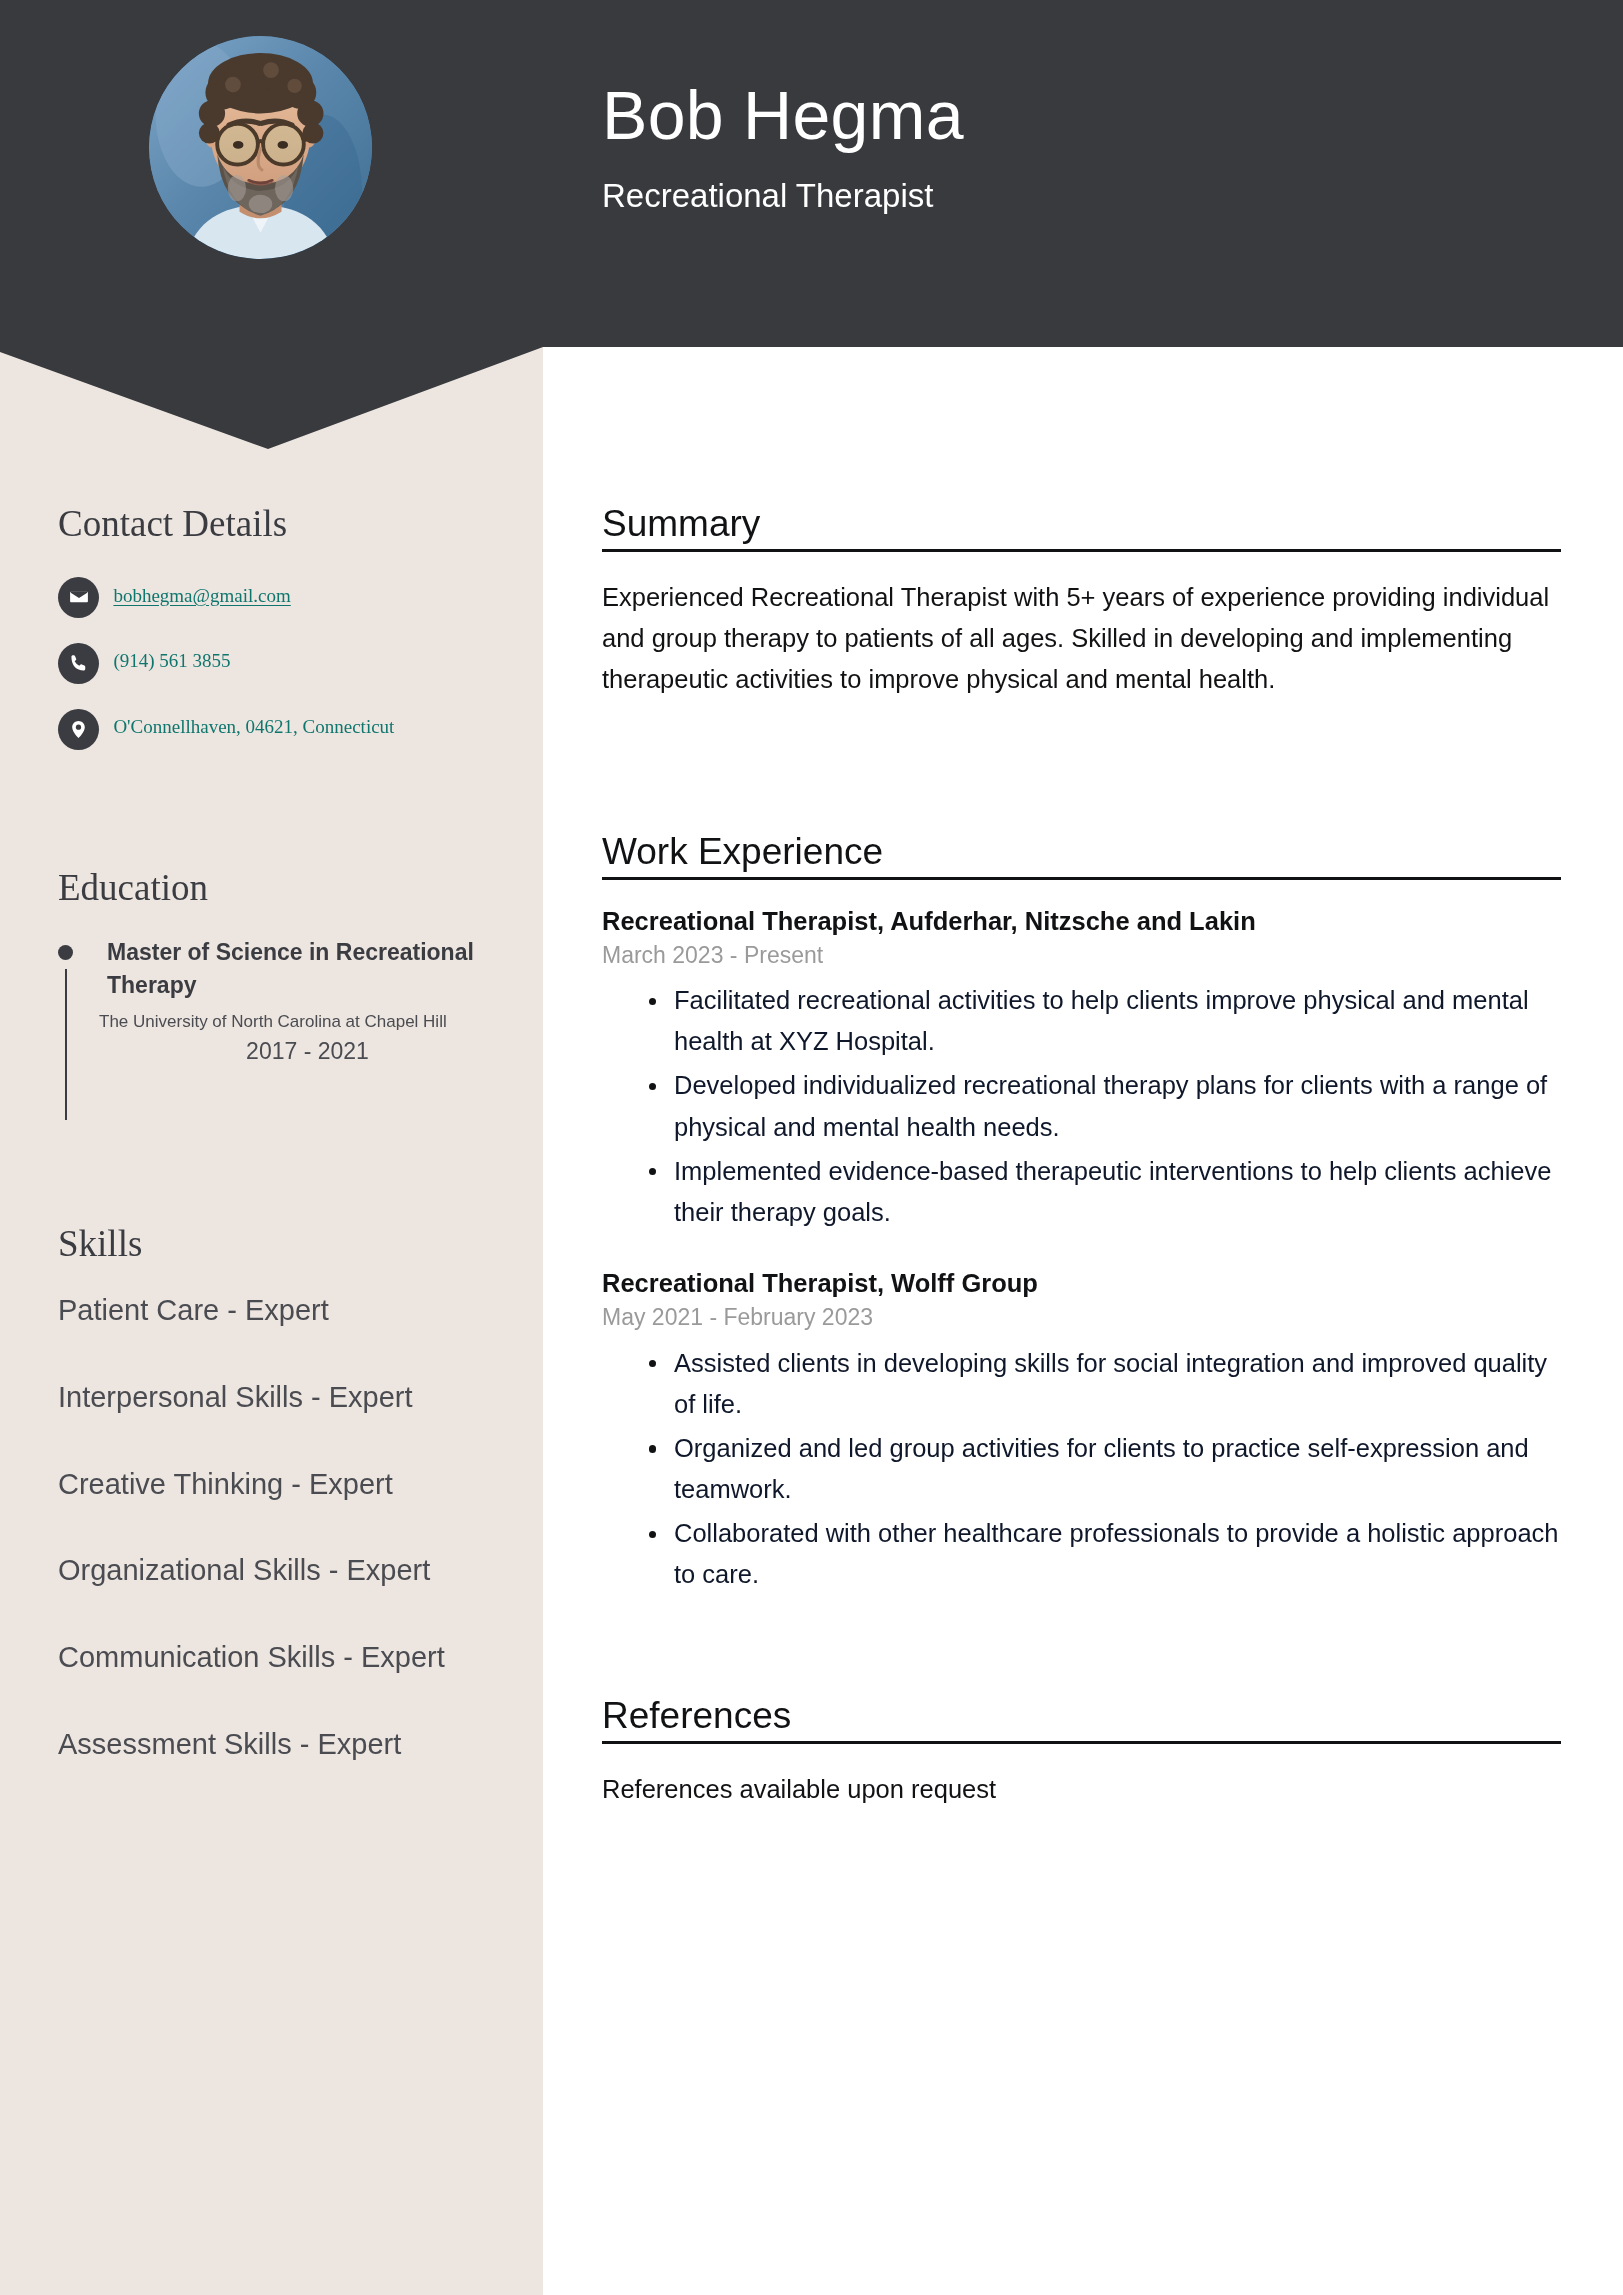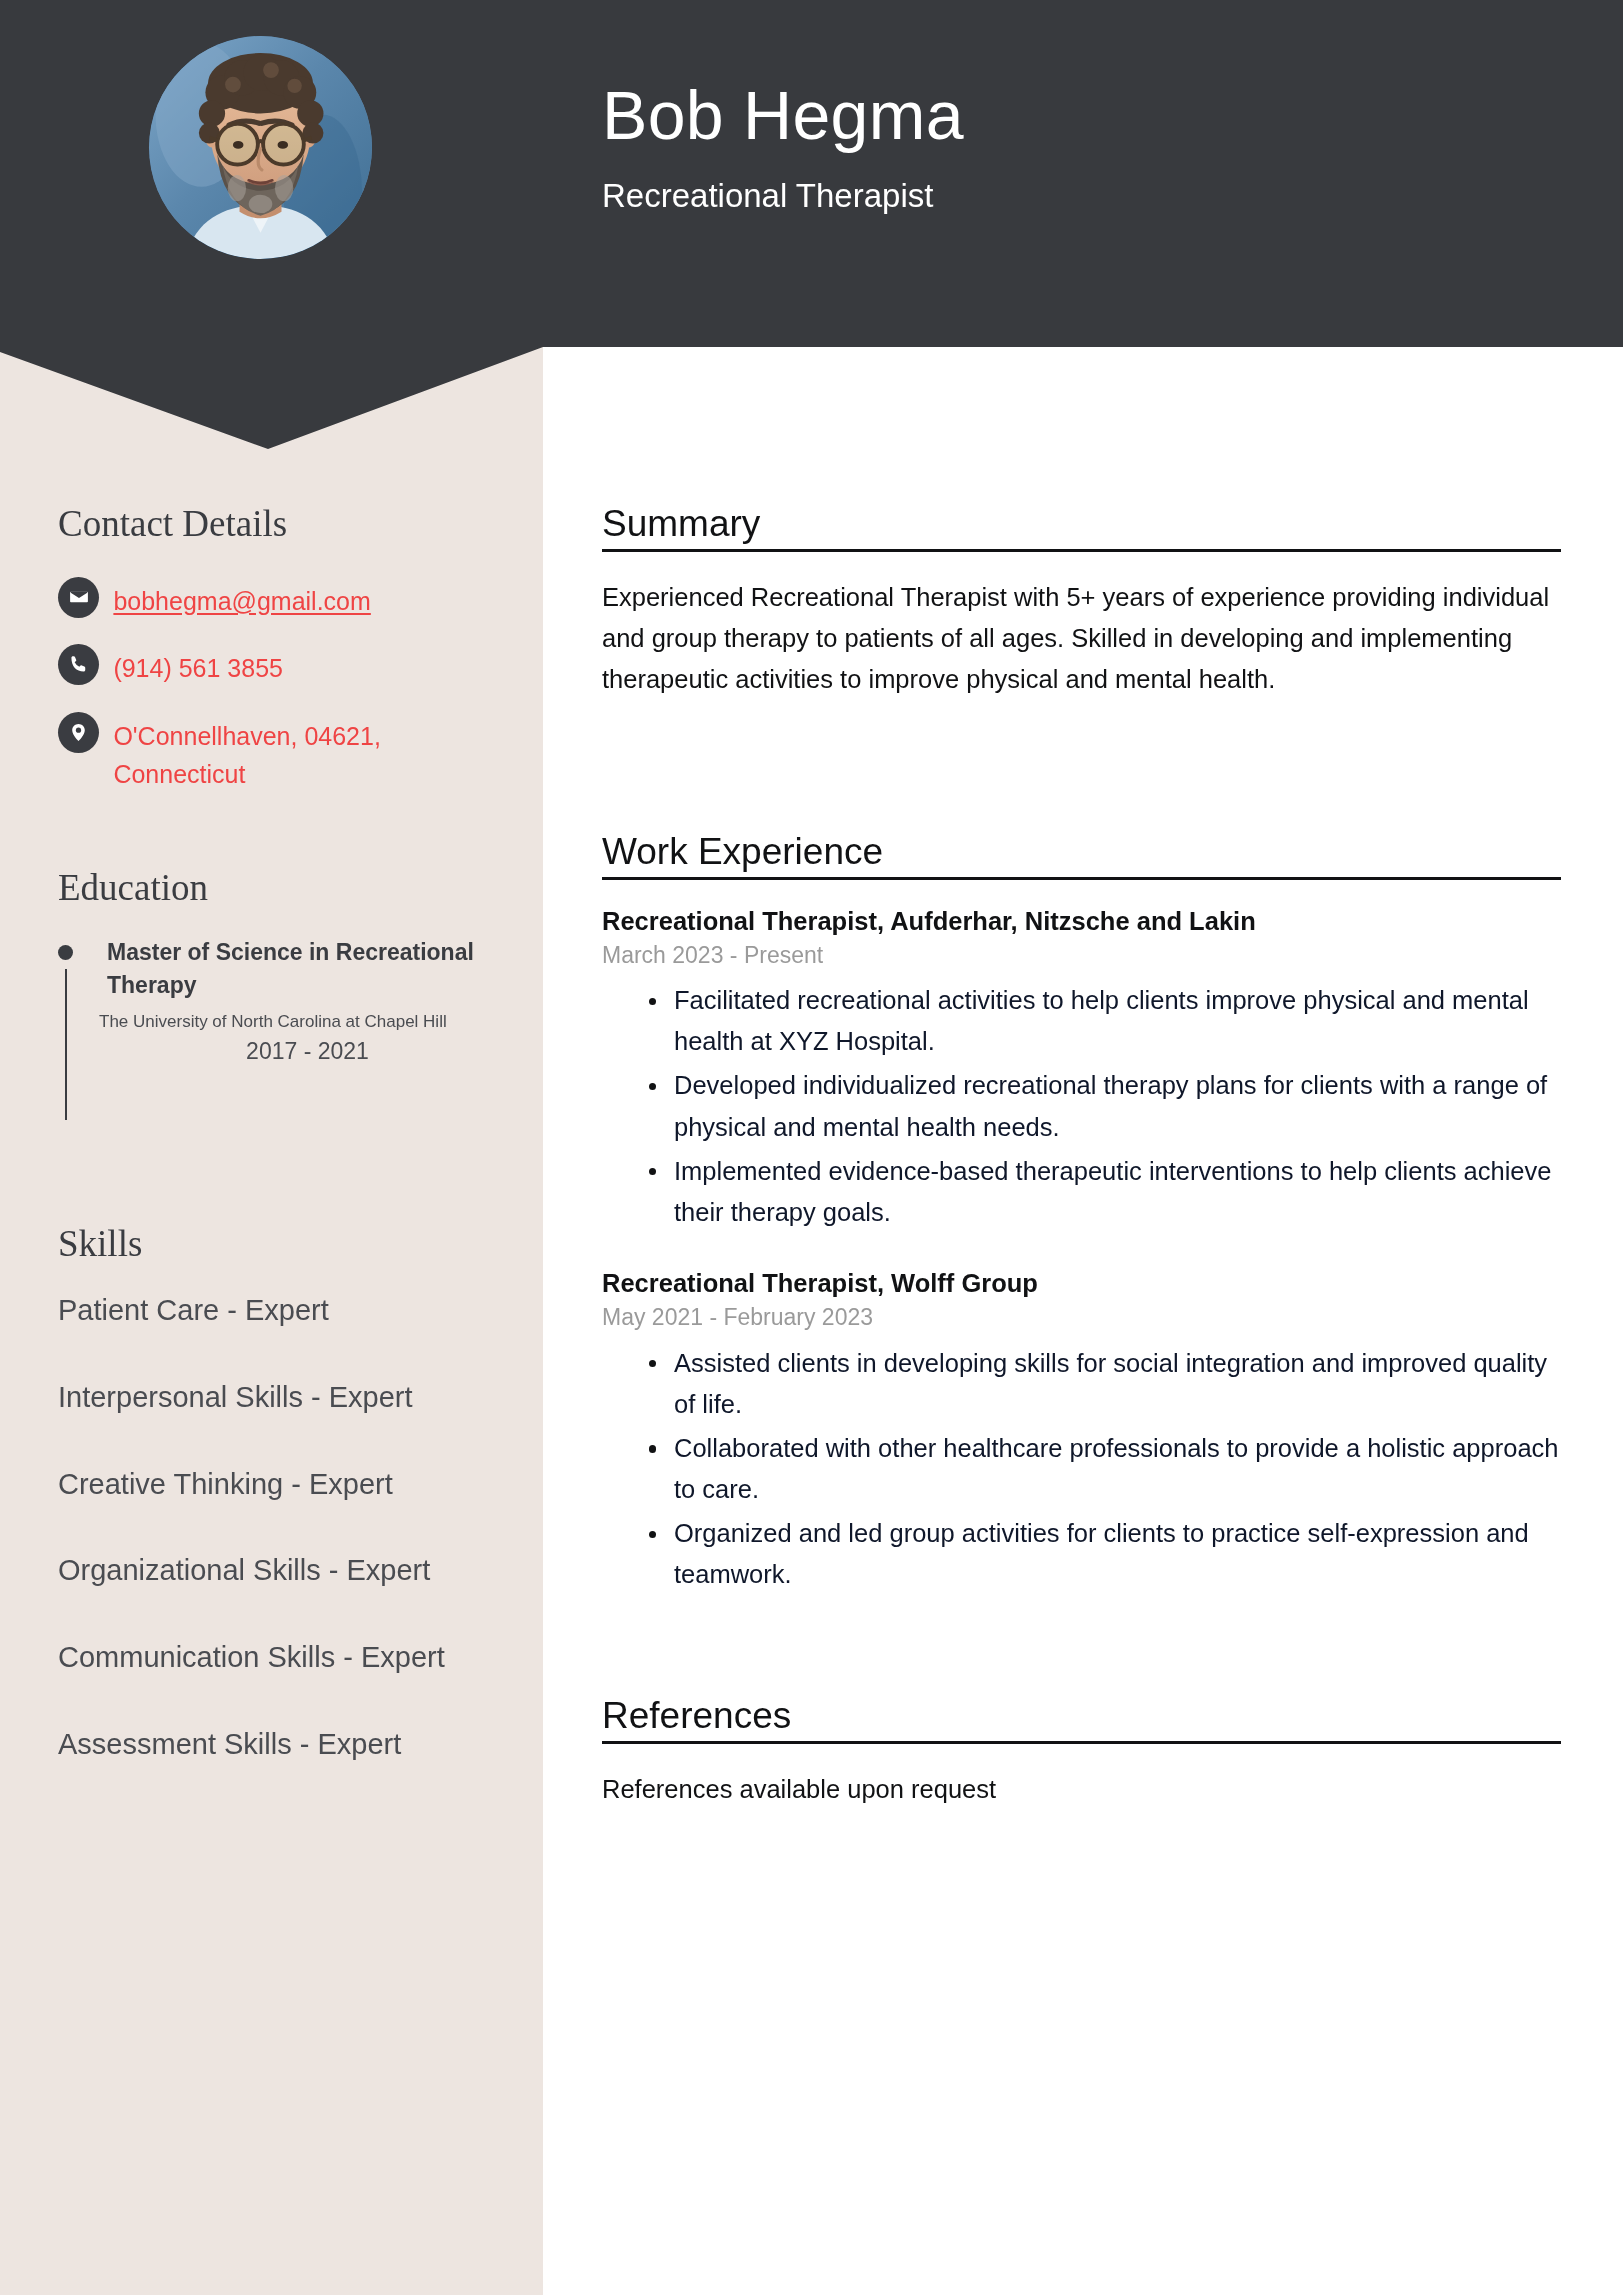--- a/index.html
+++ b/index.html
@@ -120,23 +120,23 @@
     border-radius: 50%;
     background: #3a3c41;
     display: flex;
     align-items: center;
     justify-content: center;
     margin-right: 14.4px;
     margin-top: 1.3px;
   }
   .ico svg { display: block; }
   .contact-text {
-    font-family: Liberation Sans, sans-serif;
-    font-size: 25px;
-    color: #ef4444;
+    font-family: Liberation Serif, serif;
+    font-size: 19px;
+    color: #0f766e;
     line-height: 1.52;
     padding-top: 5.9px;
     word-break: break-word;
   }
   .contact-text.link {
     text-decoration: underline;
     text-underline-offset: 3.3px;
   }
 
   .edu-block { position: absolute; left: 58px; top: 868px; width: 458px; }
@@ -456,22 +456,22 @@
           <li>Developed individualized recreational therapy plans for clients with a range of physical and mental health needs.</li>
           <li>Implemented evidence-based therapeutic interventions to help clients achieve their therapy goals.</li>
         </ul>
       </div>
 
       <div class="job">
         <p class="job-head">Recreational Therapist, Wolff Group</p>
         <p class="job-dates">May 2021 - February 2023</p>
         <ul class="job-bullets">
           <li>Assisted clients in developing skills for social integration and improved quality of life.</li>
+          <li>Organized and led group activities for clients to practice self-expression and teamwork.</li>
           <li>Collaborated with other healthcare professionals to provide a holistic approach to care.</li>
-          <li>Organized and led group activities for clients to practice self-expression and teamwork.</li>
         </ul>
       </div>
     </div>
 
     <div class="section" style="top:1696px;">
       <h2 class="sec-h">References</h2>
       <div class="rule"></div>
       <p class="body-text">References available upon request</p>
     </div>
 

